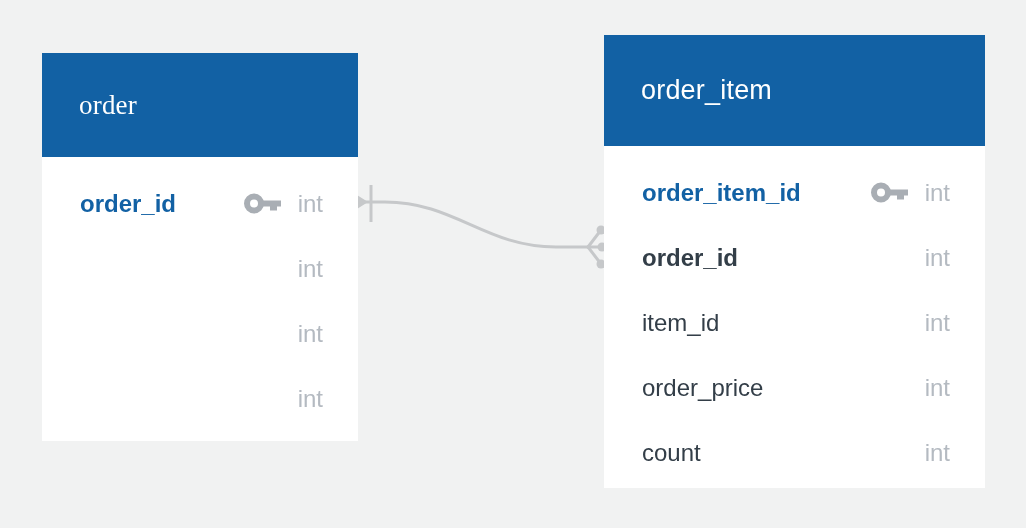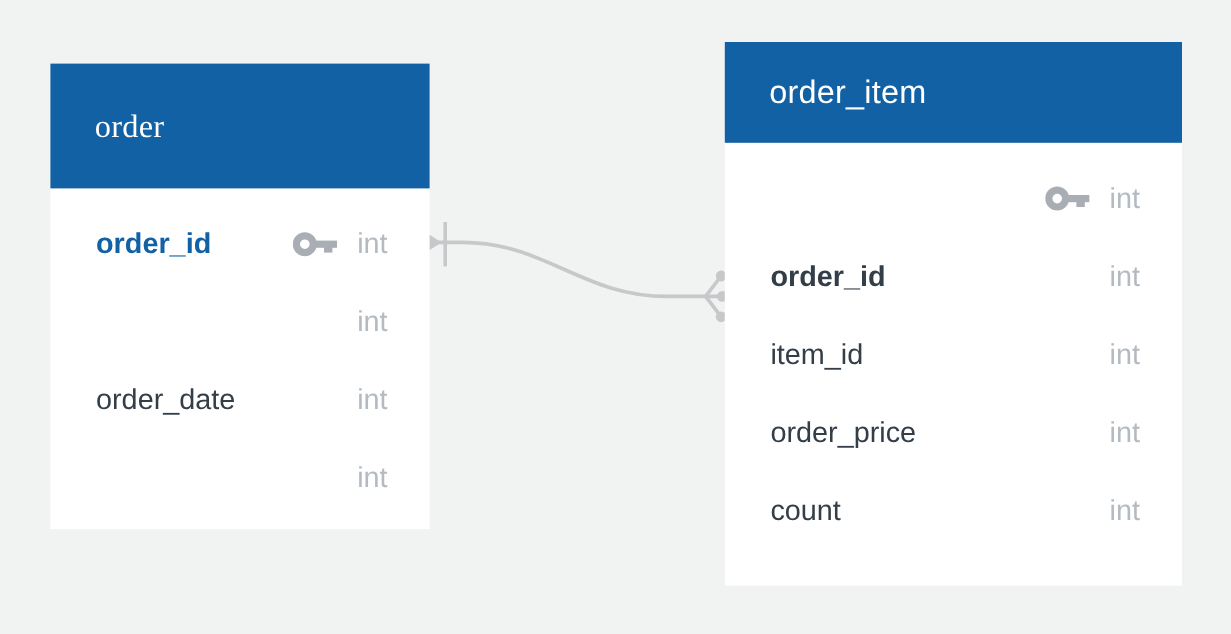--- a/index.html
+++ b/index.html
@@ -42,21 +42,21 @@
     height: 453px;
   }
   .tbl-header {
     background: #1261a4;
     display: flex;
     align-items: center;
     padding: 0 37px;
     flex: 0 0 auto;
   }
   .card-order .tbl-header { height: 104px; font-family: Liberation Serif, serif; }
-  .card-order-item .tbl-header { height: 84px; }
+  .card-order-item .tbl-header { height: 111px; }
   .tbl-title {
     color: #ffffff;
     font-size: 27px;
     font-weight: 400;
     letter-spacing: 0.2px;
     white-space: nowrap;
   }
   .tbl-body {
     padding-top: 14px;
   }
@@ -137,39 +137,39 @@
       </svg>
     </span>
     <span class="col-type">int</span>
   </div>
         <div class="col-row">
     <span class="row-spacer"></span>
 
     <span class="col-type">int</span>
   </div>
         <div class="col-row">
-    <span class="col-name">order_date</span>
     <span class="row-spacer"></span>
 
     <span class="col-type">int</span>
   </div>
         <div class="col-row">
     <span class="row-spacer"></span>
 
     <span class="col-type">int</span>
   </div>
       </div>
   </div>
 
   <div class="table-card card-order-item">
     <div class="tbl-header">
       <span class="tbl-title">order_item</span>
     </div>
     <div class="tbl-body">
         <div class="col-row pk">
+    <span class="col-name">order_item_id</span>
     <span class="row-spacer"></span>
     <span class="key-icon">
       <svg width="37" height="23" viewBox="0 0 37 23" aria-hidden="true">
         <circle cx="10" cy="11.5" r="7" fill="none" stroke="#a9aeb4" stroke-width="6"></circle>
         <rect x="17" y="8.5" width="20" height="6" fill="#a9aeb4"></rect>
         <rect x="26" y="13" width="7" height="5.5" fill="#a9aeb4"></rect>
       </svg>
     </span>
     <span class="col-type">int</span>
   </div>

